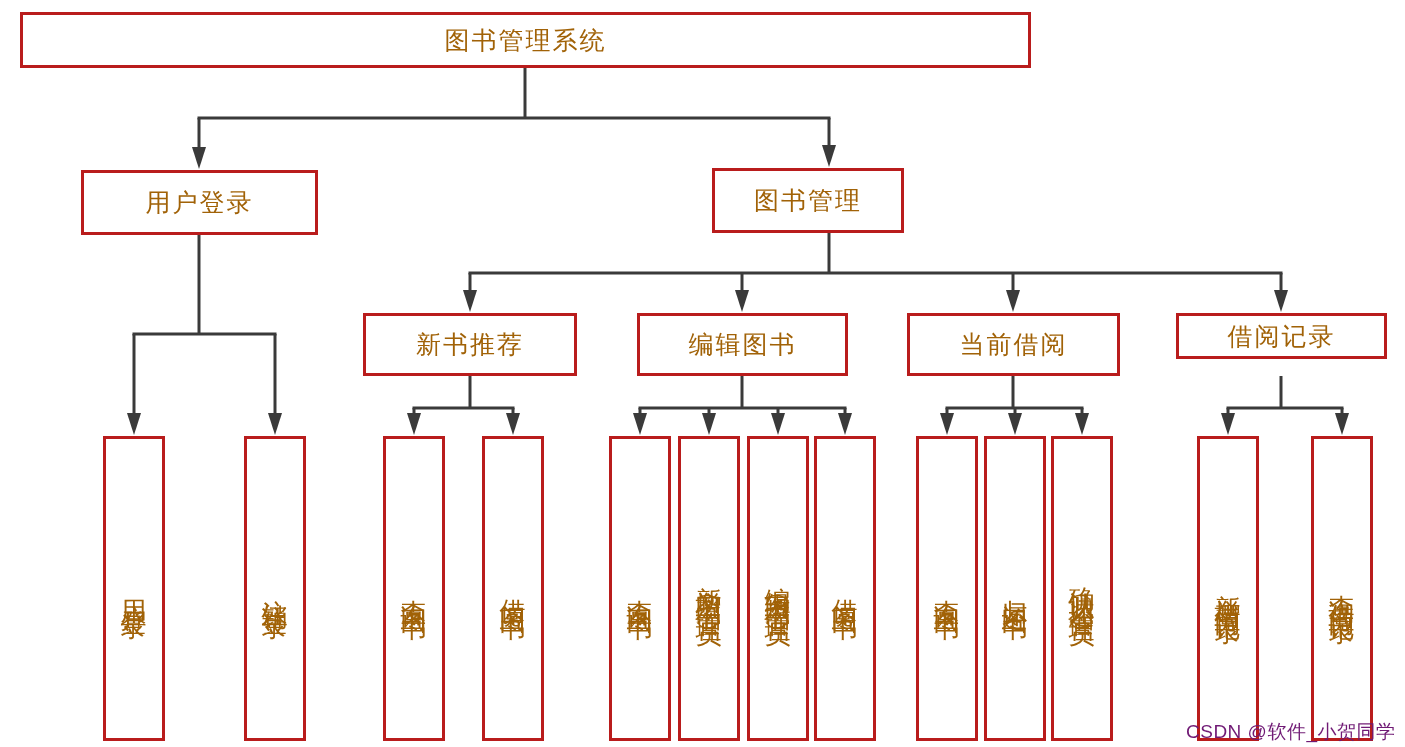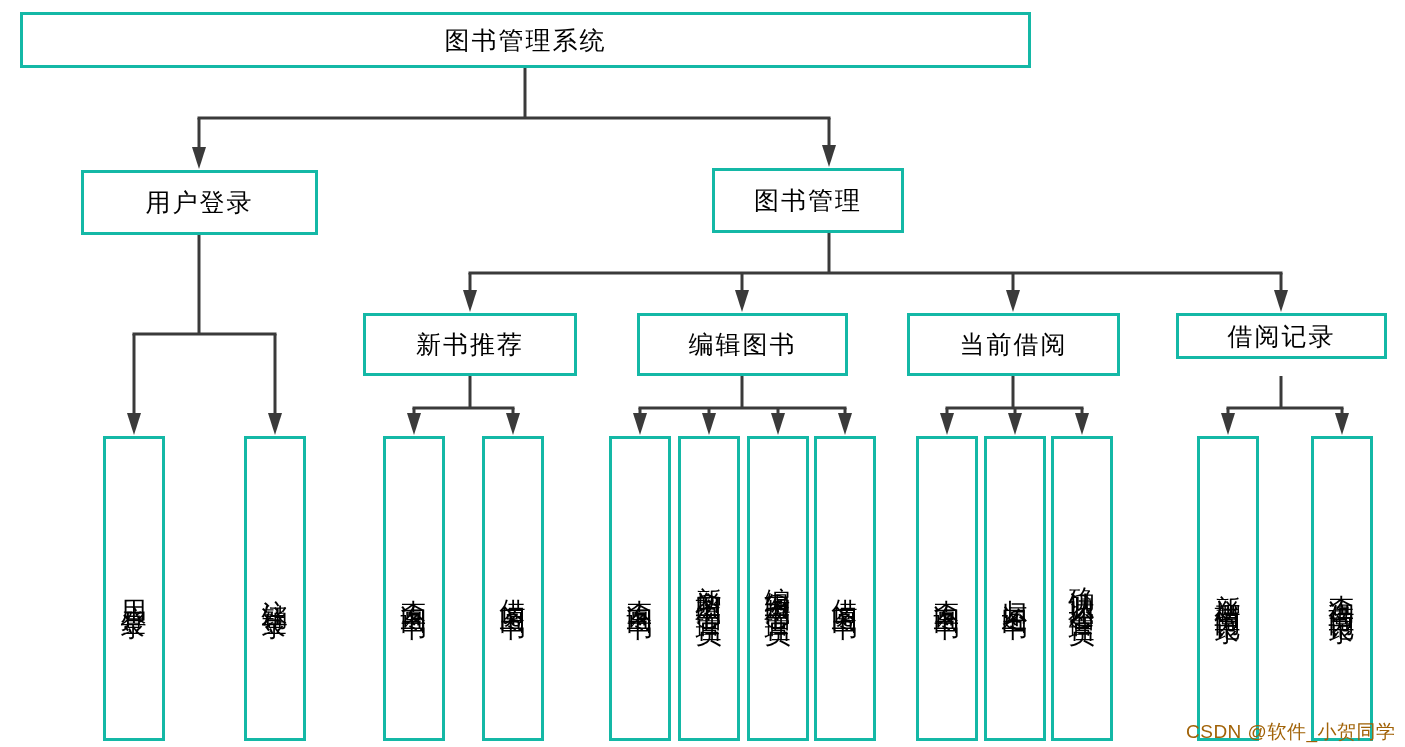--- a/index.html
+++ b/index.html
@@ -18,44 +18,44 @@
   .wires {
     position: absolute;
     left: 0;
     top: 0;
     pointer-events: none;
   }
   .node {
     position: absolute;
     box-sizing: border-box;
     background: #ffffff;
-    border: 3px solid #14b8a6;
+    border: 3px solid #b91c1c;
     display: flex;
     align-items: center;
     justify-content: center;
-    color: #000000;
+    color: #a16207;
     font-size: 25px;
     letter-spacing: 2px;
     text-align: center;
     line-height: 1;
     z-index: 2;
   }
   .leaf {
     writing-mode: vertical-rl;
     text-orientation: mixed;
     font-size: 26px;
     letter-spacing: 5px;
   }
   .watermark {
     position: absolute;
     left: 1186px;
     top: 719px;
     font-size: 19px;
     letter-spacing: 0.5px;
-    color: #a16207;
+    color: #701a75;
     white-space: nowrap;
     z-index: 5;
   }
 </style>
 </head>
 <body>
 
 <div class="canvas">
 
   <svg class="wires" width="1405" height="747" viewBox="0 0 1405 747">

